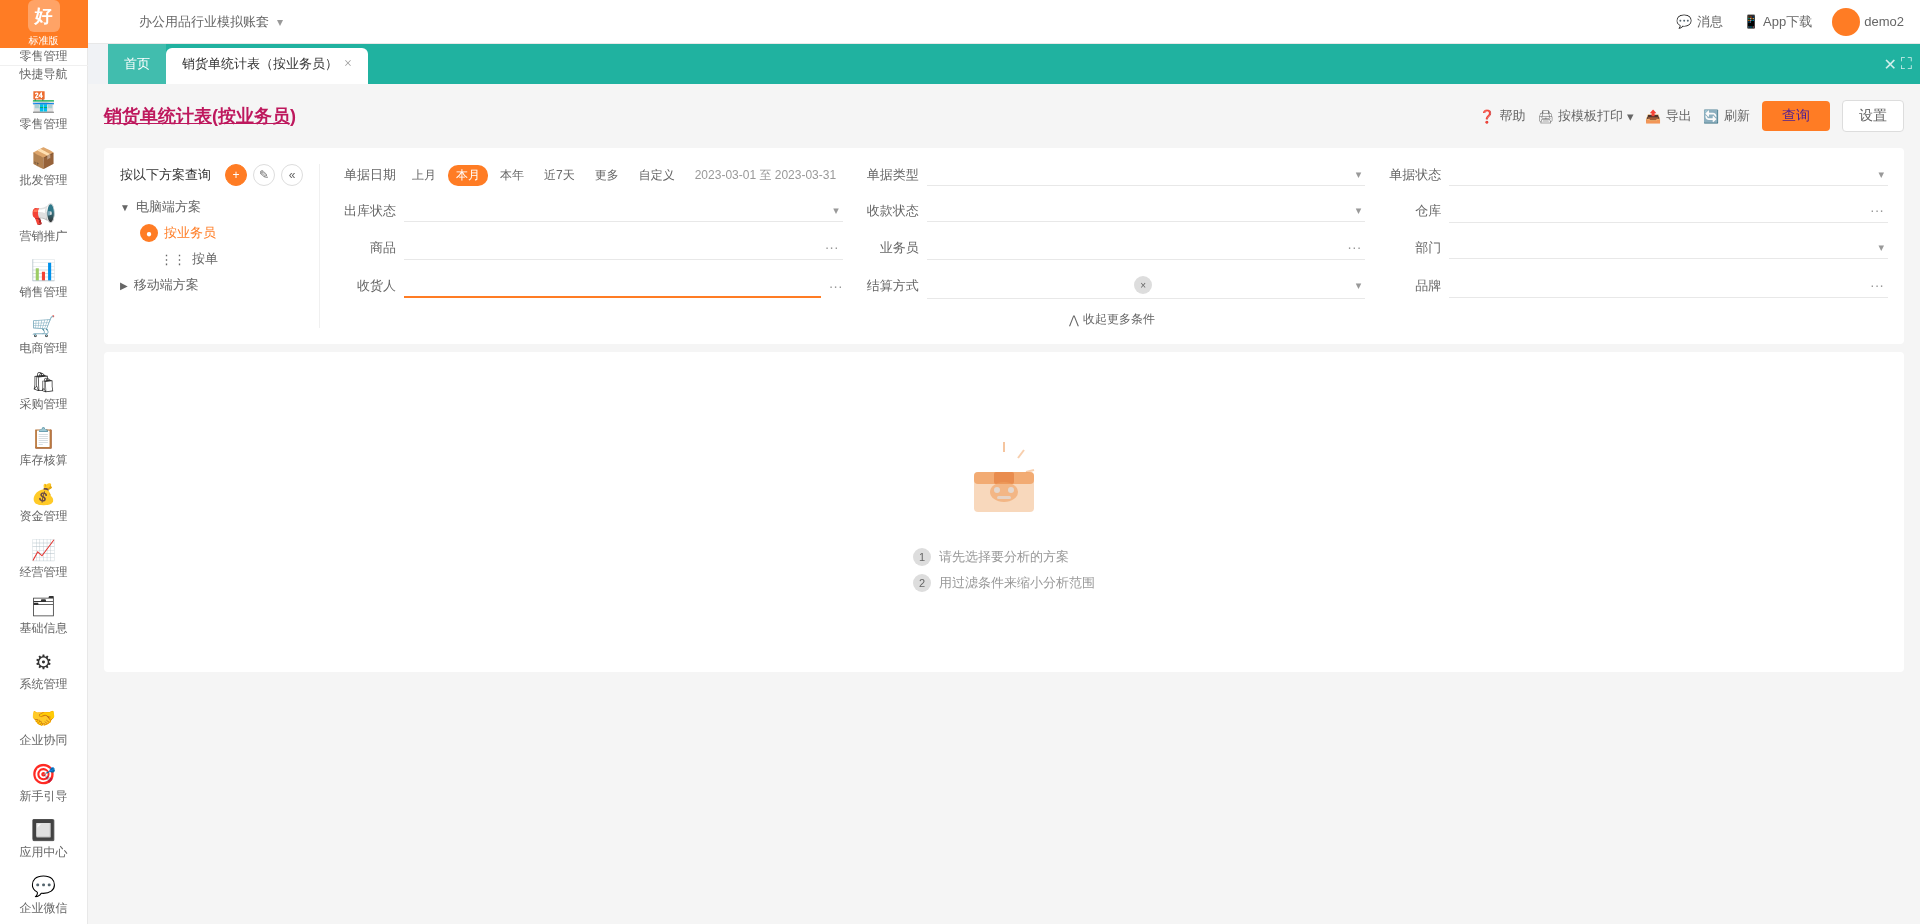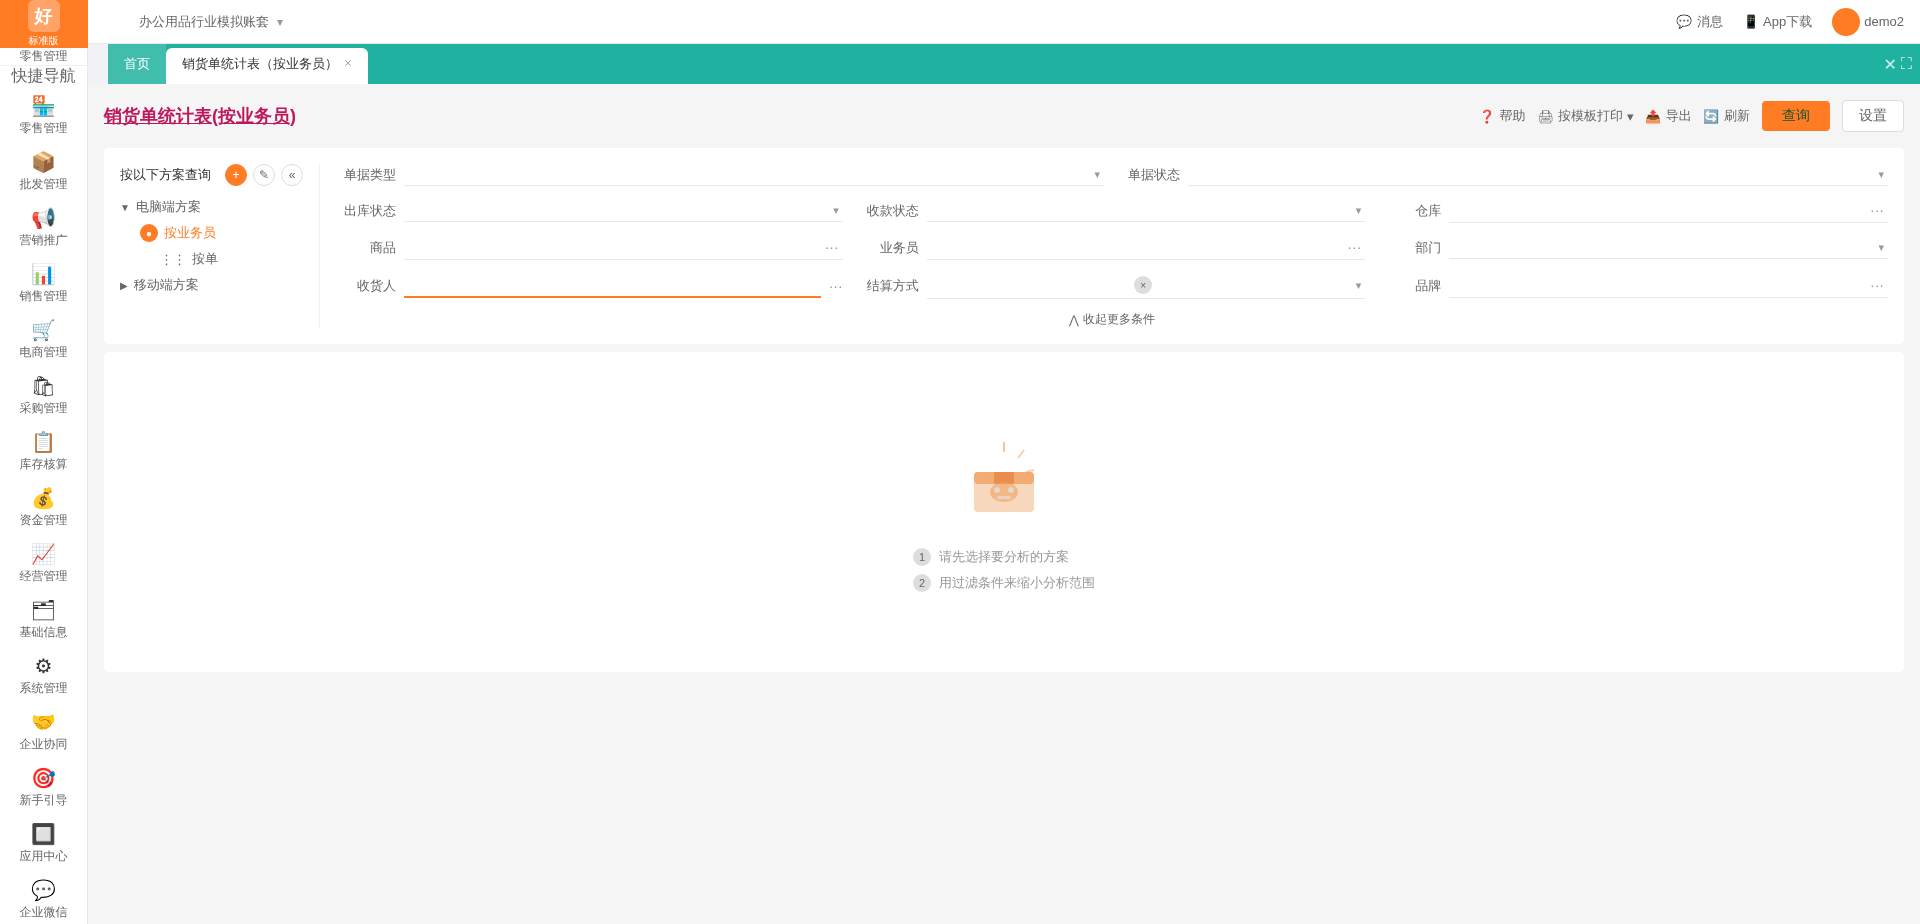--- a/index.html
+++ b/index.html
@@ -41,21 +41,21 @@
 
     
     .content { flex: 1; overflow: auto; background: #f5f5f5; }
 
     
     .page { padding: 16px; }
     .page-header { display: flex; align-items: center; justify-content: space-between; margin-bottom: 16px; }
     .page-title { font-size: 18px; font-weight: bold; color: #be185d; text-decoration: underline; }
     .page-actions { display: flex; align-items: center; gap: 12px; }
     .page-action-btn { display: flex; align-items: center; gap: 4px; color: #666; font-size: 13px; cursor: pointer; }
-    .query-btn { background: #ff7c24; color: #14532d; border: none; border-radius: 4px; padding: 6px 20px; font-size: 14px; cursor: pointer; }
+    .query-btn { background: #ff7c24; color: #4c1d95; border: none; border-radius: 4px; padding: 6px 20px; font-size: 14px; cursor: pointer; }
     .setting-btn { background: #fff; color: #666; border: 1px solid #ddd; border-radius: 4px; padding: 6px 16px; font-size: 14px; cursor: pointer; }
 
     
     .filter-card { background: #fff; border-radius: 4px; padding: 16px; display: flex; gap: 16px; }
     .filter-left { width: 200px; flex-shrink: 0; border-right: 1px solid #f0f0f0; padding-right: 16px; }
     .filter-left-title { font-size: 13px; color: #333; font-weight: 500; margin-bottom: 8px; display: flex; align-items: center; justify-content: space-between; }
     .filter-left-actions { display: flex; gap: 6px; }
     .filter-left-action { width: 22px; height: 22px; border-radius: 50%; border: 1px solid #ddd; display: flex; align-items: center; justify-content: center; cursor: pointer; font-size: 12px; color: #666; }
     .filter-left-action.orange { background: #ff7c24; border-color: #ff7c24; color: #fff; }
     .filter-tree { margin-top: 8px; }
@@ -98,21 +98,21 @@
 
 <div class="sidebar">
   <div class="sidebar-logo">
     <div class="sidebar-logo-icon">好</div>
     <div class="sidebar-logo-text">标准版</div>
   </div>
   <div class="sidebar-search">
     <span style="font-size:12px;color:#666;">零售管理</span>
   </div>
   <div class="sidebar-nav-label">
-    <span style="font-size:16px;color:#666;">快捷导航</span>
+    <span style="font-size:12px;color:#666;">快捷导航</span>
   </div>
   <div id="sidebar-items-container">
       <div class="sidebar-item">
         <span class="icon">🏪</span>
         <span class="label">零售管理</span>
       </div>
       <div class="sidebar-item">
         <span class="icon">📦</span>
         <span class="label">批发管理</span>
       </div>
@@ -271,20 +271,32 @@
               <span class="arrow">▶</span>
               <span>移动端方案</span>
             </div>
           </div>
         </div>
 
         <div class="filter-right">
 
           <div class="filter-row">
             <div class="filter-field">
+              <span class="filter-label">单据日期</span>
+              <div class="date-group">
+                <button class="date-btn">上月</button>
+                <button class="date-btn active">本月</button>
+                <button class="date-btn">本年</button>
+                <button class="date-btn">近7天</button>
+                <button class="date-btn">更多</button>
+                <button class="date-btn">自定义</button>
+                <span class="date-range">2023-03-01 至 2023-03-31</span>
+              </div>
+            </div>
+            <div class="filter-field">
               <span class="filter-label">单据类型</span>
               <div class="filter-select">
                 <span></span>
                 <span class="filter-select-arrow">▾</span>
               </div>
             </div>
             <div class="filter-field">
               <span class="filter-label">单据状态</span>
               <div class="filter-select">
                 <span></span>

